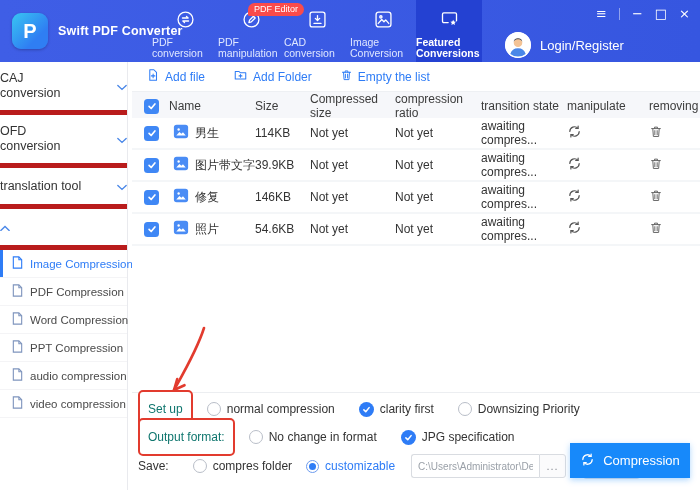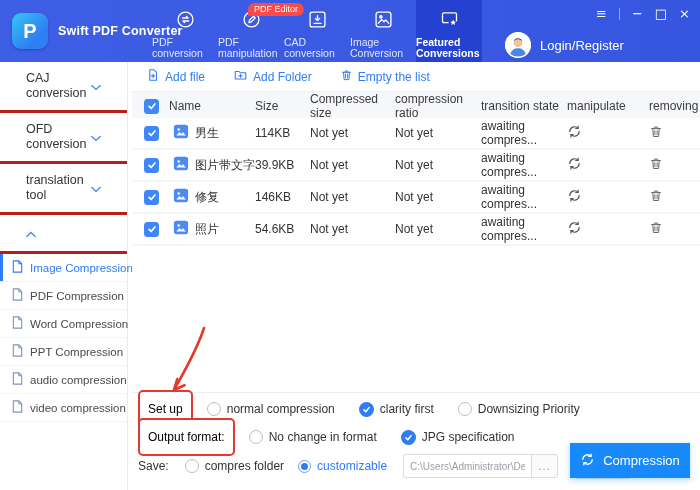--- a/index.html
+++ b/index.html
@@ -27,21 +27,21 @@
   .avatar { width:26px; height:26px; border-radius:50%; overflow:hidden; background:#fff; }
   .login-label { color:#fff; font-size:13px; }
   .win-controls { position:absolute; right:10px; top:6px; display:flex; align-items:center; gap:12px; color:#fff; }
   .win-btn { font-size:13px; line-height:16px; cursor:pointer; font-family:"DejaVu Sans", sans-serif; }
   .win-sep { width:1px; height:12px; background:rgba(255,255,255,.45); }
 
   
   .sidebar { position:absolute; left:0; top:62px; width:128px; height:428px;
              background:#fff; border-right:1px solid #e9eaee; }
   .side-group { display:flex; align-items:center; justify-content:space-between;
-                padding:9px 26px; border-bottom:3px solid #b91c1c; cursor:pointer; }
+                padding:9px 0; border-bottom:5px solid #b91c1c; cursor:pointer; }
   .side-group .g-label { font-size:12.5px; color:#333; width:84px; line-height:15px; }
   .chev { flex:0 0 auto; }
   .sub-item { position:relative; height:28px; display:flex; align-items:center; gap:6px;
               padding-left:11px; border-bottom:1px solid #f4f4f6; cursor:pointer; }
   .sub-item .s-label { font-size:11.5px; color:#4a4a4a; white-space:nowrap; }
   .sub-item.active .s-label { color:#2e7cf6; }
   .sub-item.active::before { content:""; position:absolute; left:0; top:0; bottom:0; width:3px; background:#2e7cf6; }
 
   
   .main { position:absolute; left:132px; top:62px; width:572px; height:332px; background:#fff; }
@@ -57,31 +57,31 @@
               display:flex; align-items:center; justify-content:center; cursor:pointer; }
   .name-cell { display:flex; align-items:center; gap:6px; padding-left:4px; }
   .icon-btn { cursor:pointer; display:inline-flex; }
 
   
   .settings-divider { position:absolute; left:0; right:0; top:330px; border-top:1px solid #eceef1; }
   .set-row { position:absolute; left:6px; display:flex; align-items:center; height:22px; }
   .row-setup { top:336px; }
   .row-format { top:364px; }
   .row-save { top:393px; }
-  .red-box { border:2.5px solid #e23b2e; border-radius:5px; padding:10px 8px; font-size:12px; color:#000000;
+  .red-box { border:2.5px solid #e23b2e; border-radius:5px; padding:10px 8px; font-size:12px; color:#0f766e;
              background:#fff; margin-right:14px; white-space:nowrap; }
   .opt { display:flex; align-items:center; gap:6px; margin-right:24px; cursor:pointer; }
   .opt-label { font-size:12px; color:#333; white-space:nowrap; }
   .radio { width:14px; height:14px; border:1px solid #b9bec8; border-radius:50%; background:#fff; }
   .radio-check { width:15px; height:15px; border-radius:50%; background:#2e7cf6;
                  display:flex; align-items:center; justify-content:center; }
   .radio-dot { width:13px; height:13px; border:1px solid #6c9bee; border-radius:50%;
                display:flex; align-items:center; justify-content:center; background:#fff; }
   .radio-dot i { width:7px; height:7px; border-radius:50%; background:#2e7cf6; }
-  .save-label { font-size:12px; color:#333; margin-right:16px; }
+  .save-label { font-size:12px; color:#333; margin-right:24px; }
   .opt-save { margin-right:14px; }
   .opt-save .opt-label { color:#333; }
   .opt-custom .opt-label { color:#2e7cf6; }
   .path-group { display:flex; margin-left:2px; }
   .path-input { width:128px; height:24px; border:1px solid #d9dce1; border-right:none;
                 border-radius:3px 0 0 3px; font-size:10px; color:#9aa0a8; padding:0 6px;
                 font-family:"Liberation Sans", sans-serif; outline:none; background:#fff; }
   .path-more { width:27px; height:24px; border:1px solid #d9dce1; border-radius:0 3px 3px 0;
                background:#fbfbfc; color:#8b8f96; font-size:11px; letter-spacing:1px;
                display:flex; align-items:center; justify-content:center; cursor:pointer; }

